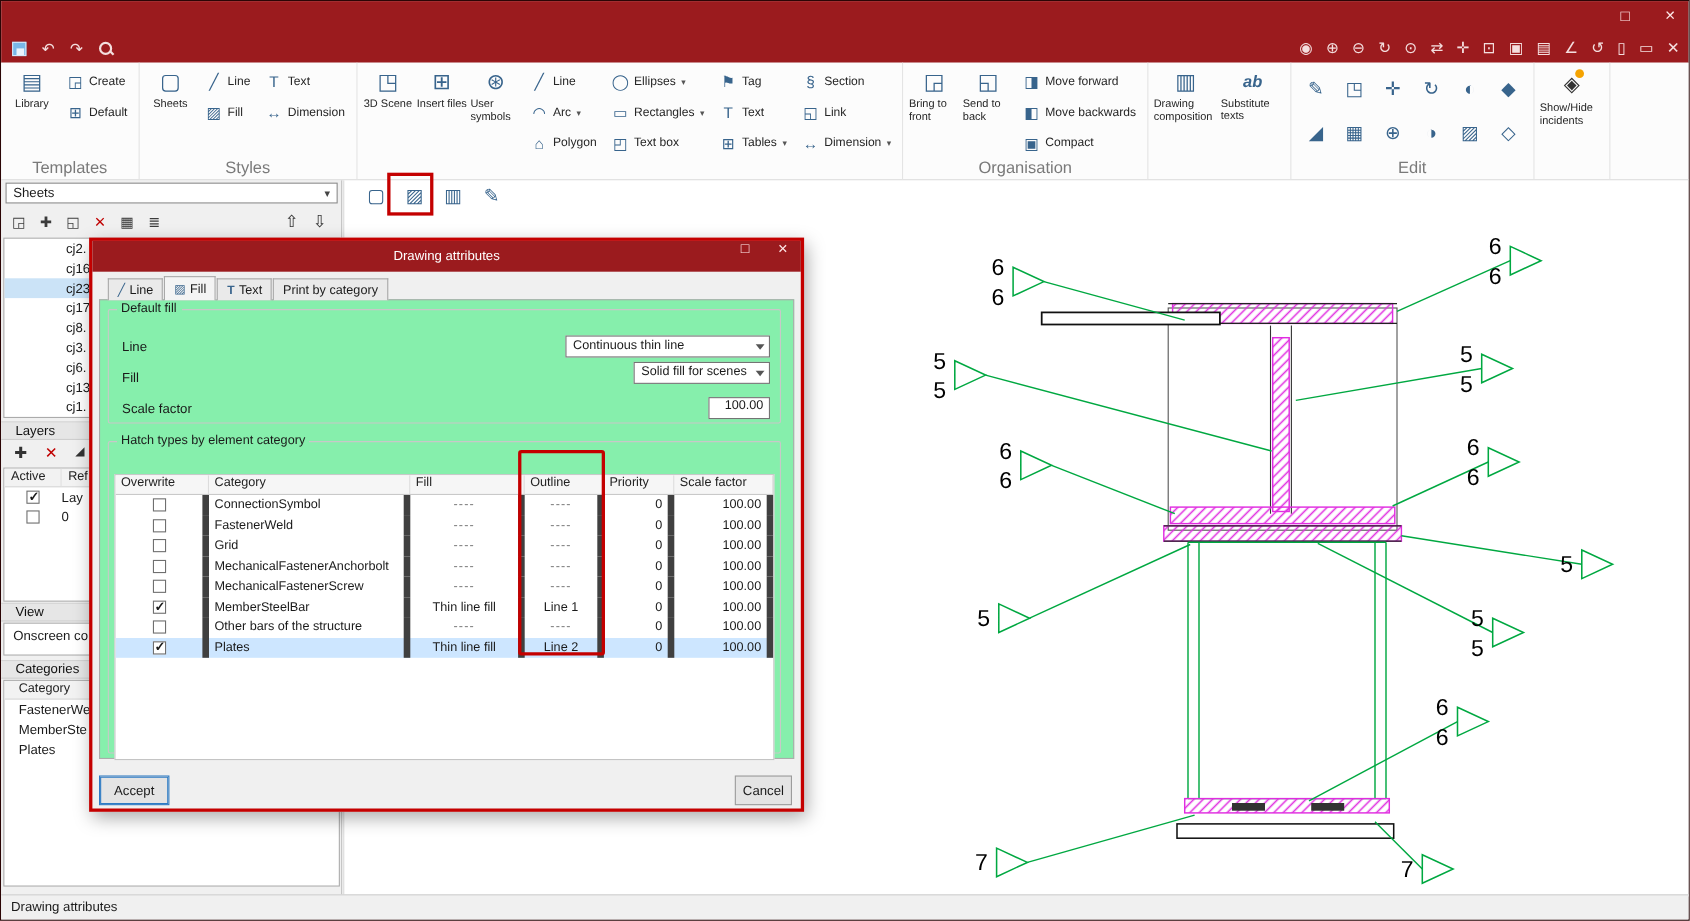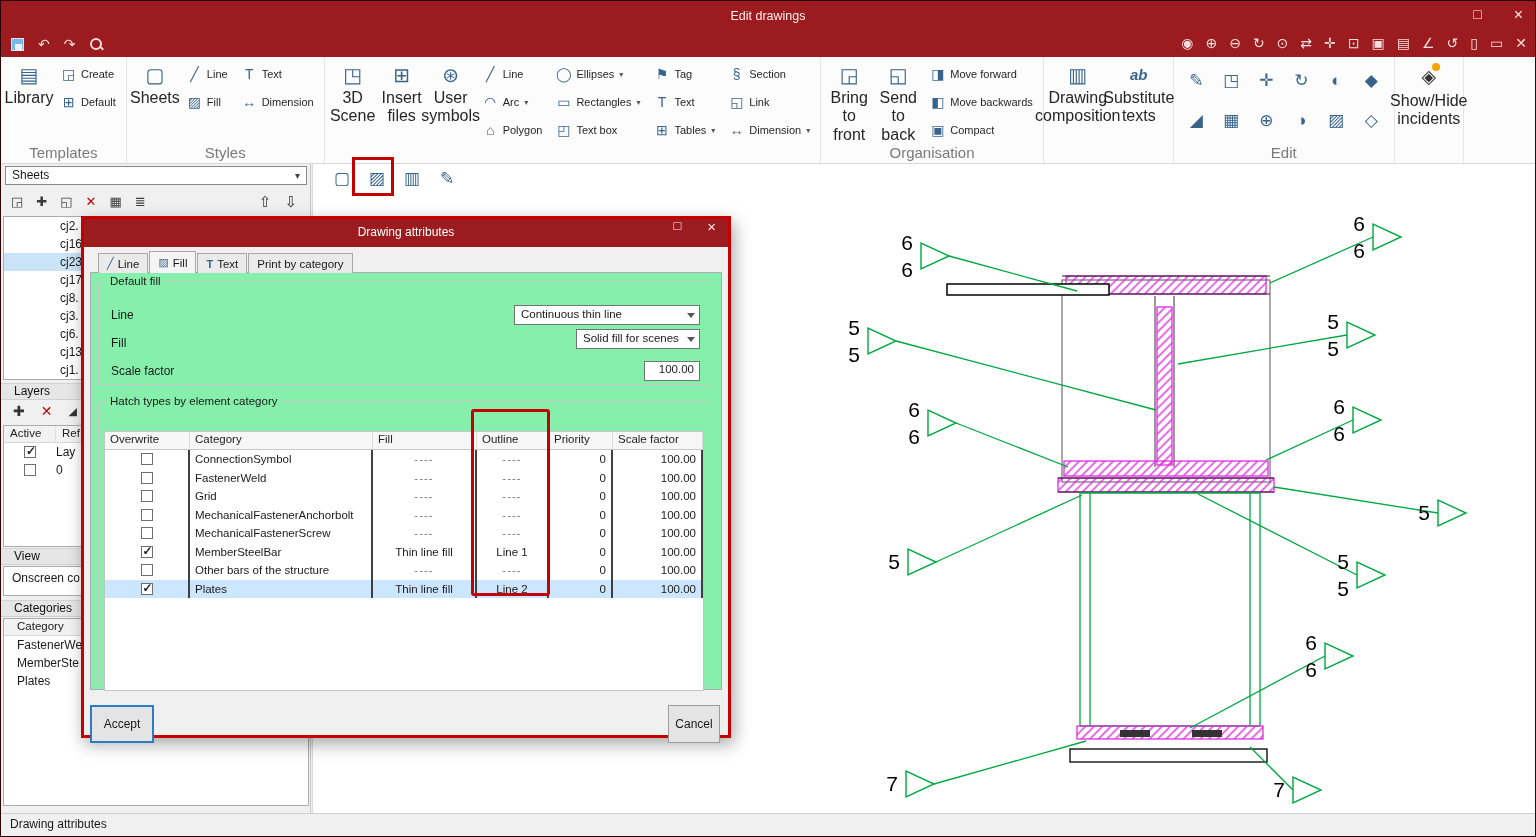--- a/index.html
+++ b/index.html
@@ -20,21 +20,21 @@
 .mag::before{content:"";position:absolute;left:1px;top:1px;width:8px;height:8px;border:2px solid #F4DEDE;border-radius:50%}
 .mag::after{content:"";position:absolute;left:10px;top:10px;width:5px;height:2px;background:#F4DEDE;transform:rotate(45deg)}
 
 
 #ribbon{position:absolute;top:56px;left:0;width:1536px;height:107px;background:#FCFCFC;border-bottom:1px solid #D8D8D8;display:flex}
 .rgroup{position:relative;border-right:1px solid #E4E4E4;padding:3px 5px 15px}
 .rcontent{display:flex;gap:3px;height:86px}
 .glabel{position:absolute;left:0;right:0;bottom:2px;text-align:center;font-size:15px;color:#7A7A7A;white-space:nowrap}
 .bigbtn{width:58px;display:flex;flex-direction:column;align-items:center;padding-top:5px;gap:4px}
 .bigbtn.n{width:46px}
-.blabel{font-size:16px;text-align:center;line-height:1.15;color:#262626}
+.blabel{font-size:10px;text-align:left;line-height:1.15;color:#262626}
 .ricon{font-size:20px;color:#38648C;line-height:1}
 .ricon.s{font-size:14px;width:17px;text-align:center;flex:none}
 .vcol{display:flex;flex-direction:column;justify-content:flex-start}
 .sbtn{display:flex;align-items:center;gap:4px;height:28px;padding:0 5px;font-size:11px;color:#262626;white-space:nowrap}
 .darr{font-size:8px;color:#555;margin-left:1px}
 .egrid{display:grid;grid-template-columns:repeat(6,35px);grid-auto-rows:40px;align-items:center;justify-items:center}
 .ebtn{width:28px;height:28px;display:flex;align-items:center;justify-content:center}
 .ebtn .ricon{font-size:17px}
 .abicon{font-size:15px;font-weight:bold;font-style:italic;color:#38648C;line-height:1.3}
 .incicon{position:relative;font-size:19px;color:#333}
@@ -97,39 +97,38 @@
 .dsel .selchev{position:absolute;right:4px;top:7px;width:0;height:0;border-left:4px solid transparent;border-right:4px solid transparent;border-top:5px solid #555}
 #sel-line{right:9px;top:18px;width:186px}
 #sel-fill{right:9px;top:42px;width:124px}
 #inp-scale{position:absolute;right:9px;top:74px;width:56px;height:20px;background:#fff;border:1px solid #747474;font-size:11.5px;text-align:right;padding:1px 5px}
 #htable{position:absolute;left:5px;top:24px;width:600px;height:260px;background:#fff;border:1px solid #C4C4C4;overflow:hidden}
 .hhead,.hrow{display:grid;grid-template-columns:85px 183px 104px 72px 64px 1fr}
 .hhead{height:18px;background:#F6F6F6;border-bottom:1px solid #C9C9C9;font-size:11.5px;color:#222}
 .hhead>div{border-right:1px solid #DCDCDC;padding:1px 5px;overflow:hidden;white-space:nowrap}
 .hhead .c{}
 .hrow{height:18.5px;font-size:11.5px}
-.hrow>div{border-right:2px solid #404040;padding:0 5px;overflow:hidden;white-space:nowrap;display:flex;align-items:center}
+.hrow>div{border-right:6px solid #404040;padding:0 5px;overflow:hidden;white-space:nowrap;display:flex;align-items:center}
 .hrow .c{justify-content:center}.hrow .r{justify-content:flex-end}
 .hrow.sel{background:#CDE6FF}
 .muted{color:#787878;letter-spacing:1px}
-.btn{position:absolute;height:38px;background:#E4E4E4;border:1px solid #9C9C9C;font-size:12px;font-family:inherit;color:#1a1a1a}
+.btn{position:absolute;height:27px;background:#E4E4E4;border:1px solid #9C9C9C;font-size:12px;font-family:inherit;color:#1a1a1a}
 #btn-accept{left:6px;top:486px;width:64px;border:1px solid #2E7BC4;box-shadow:inset 0 0 0 1px #2E7BC4}
 #btn-cancel{left:584px;top:486px;width:52px}
 #ann-outline{position:absolute;left:387px;top:190px;width:79px;height:187px;border:3px solid #C40000;border-radius:3px;z-index:20;pointer-events:none}
 
 
 #ann-fill{position:absolute;left:351px;top:156px;width:42px;height:39px;border:3px solid #C40000;z-index:70;pointer-events:none}
 </style>
 </head>
 <body>
 
 <div id="win">
 
   <div id="topband">
-    <div id="apptitle">Edit drawings</div>
     <div id="winbtns">
       <span class="tbtn">□</span>
       <span class="tbtn" style="font-size:16px">×</span>
     </div>
     <div id="qat">
       <span class="floppy tbtn"></span>
       <span class="tbtn">↶</span>
       <span class="tbtn">↷</span>
       <span class="mag tbtn"></span>
     </div>

